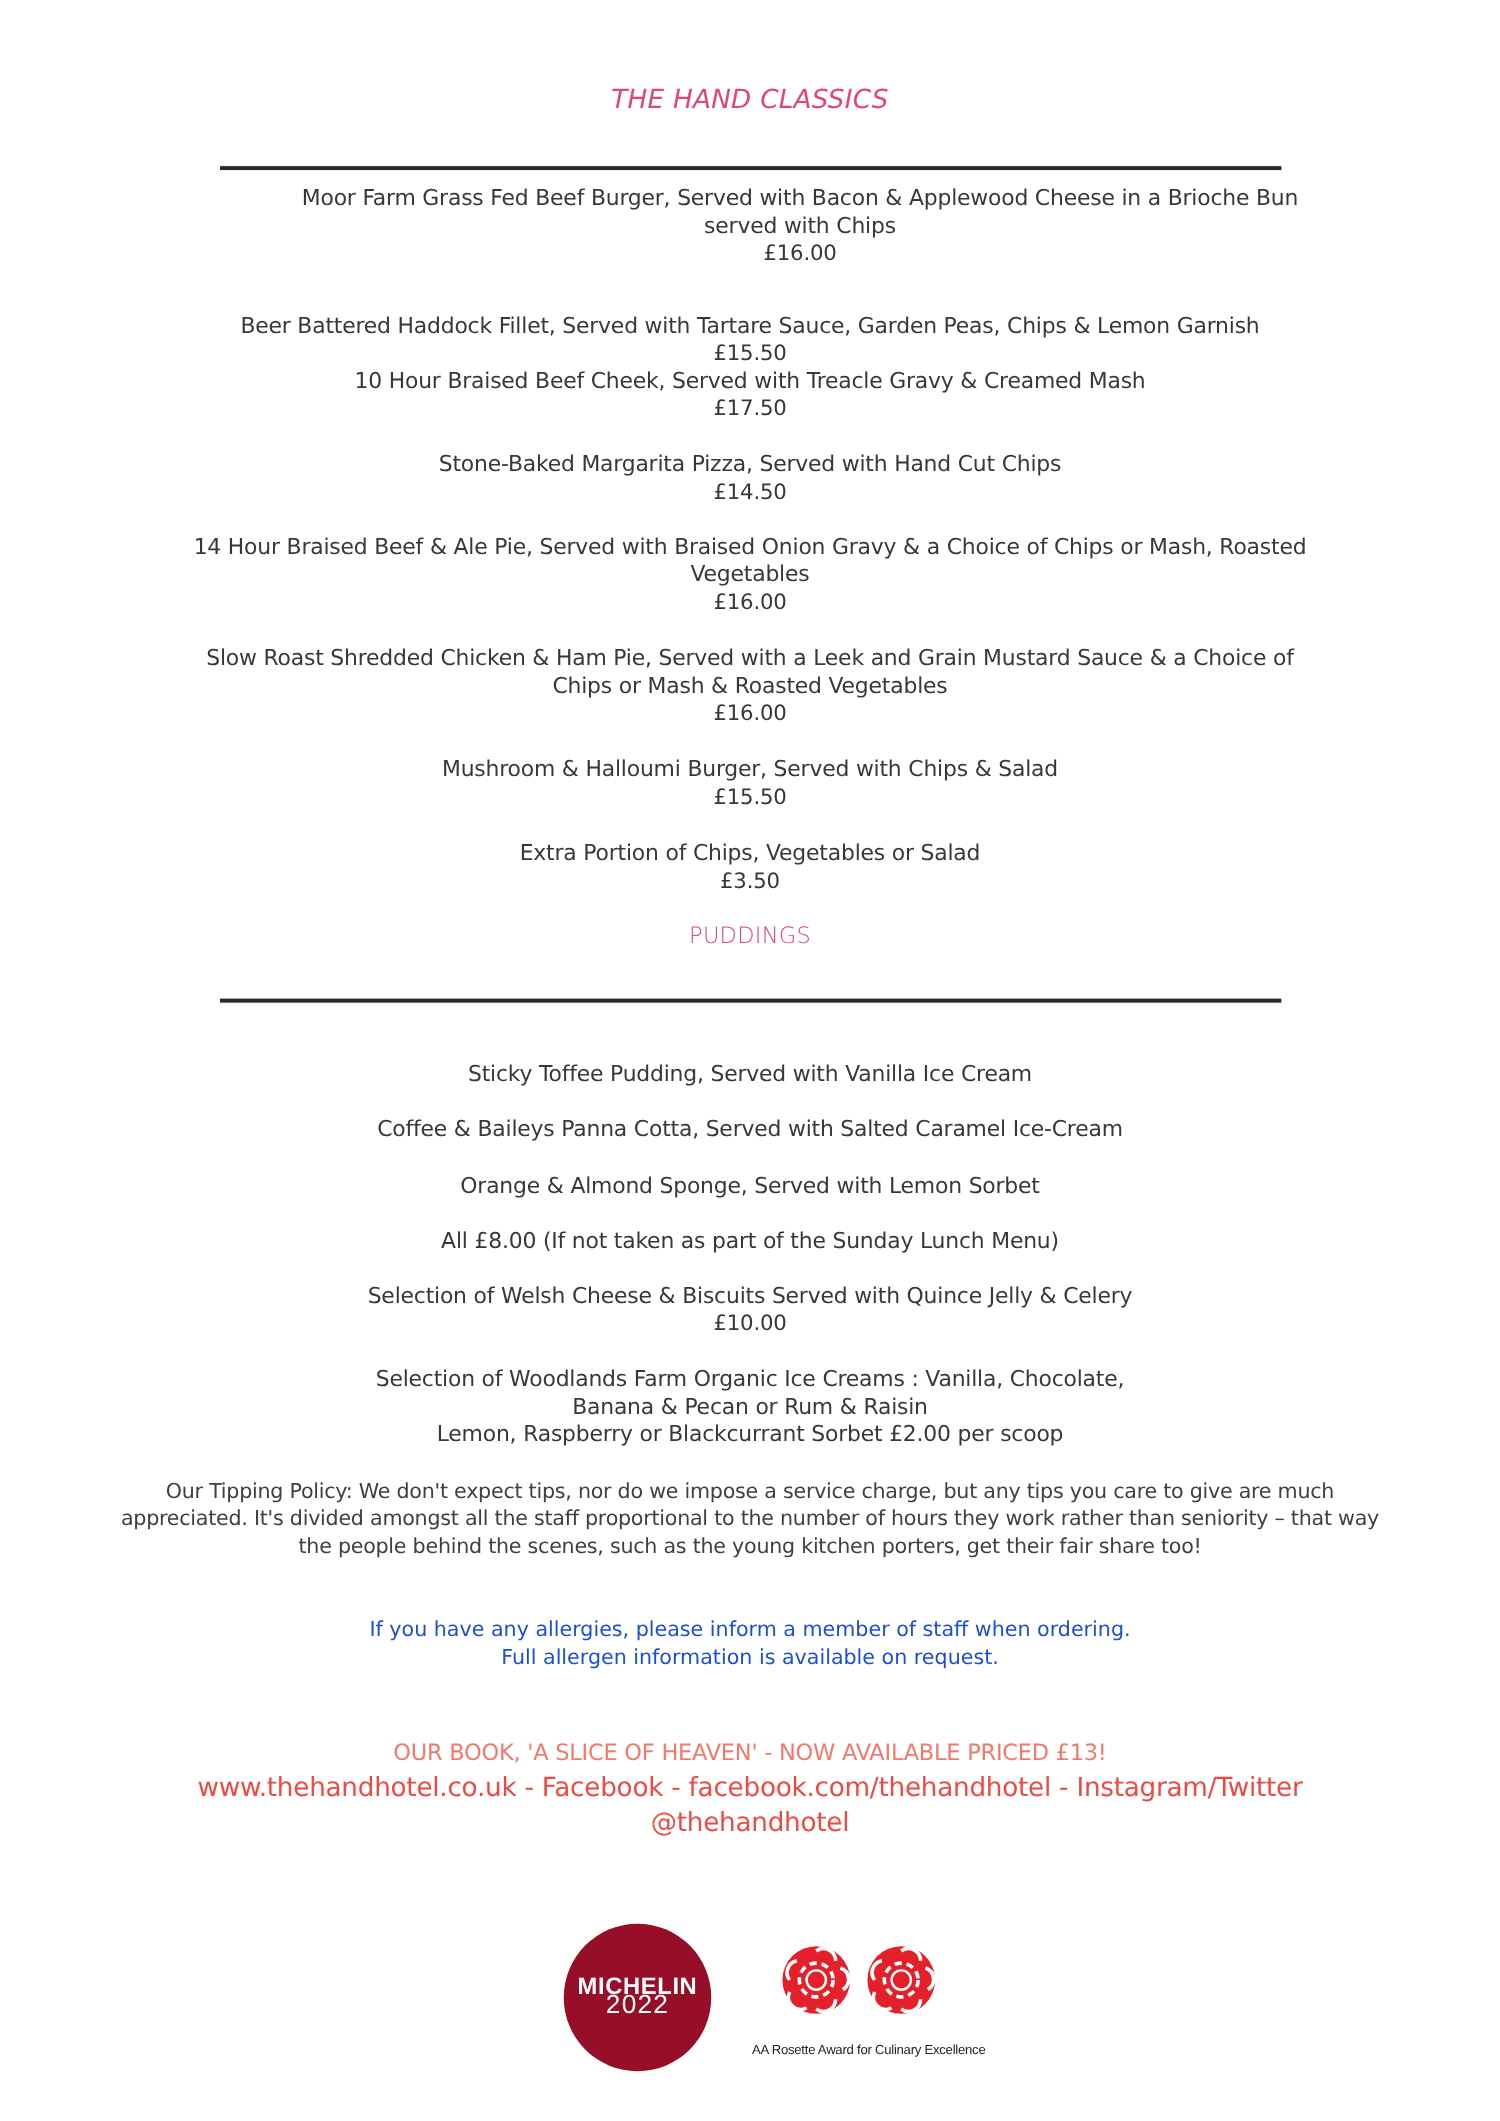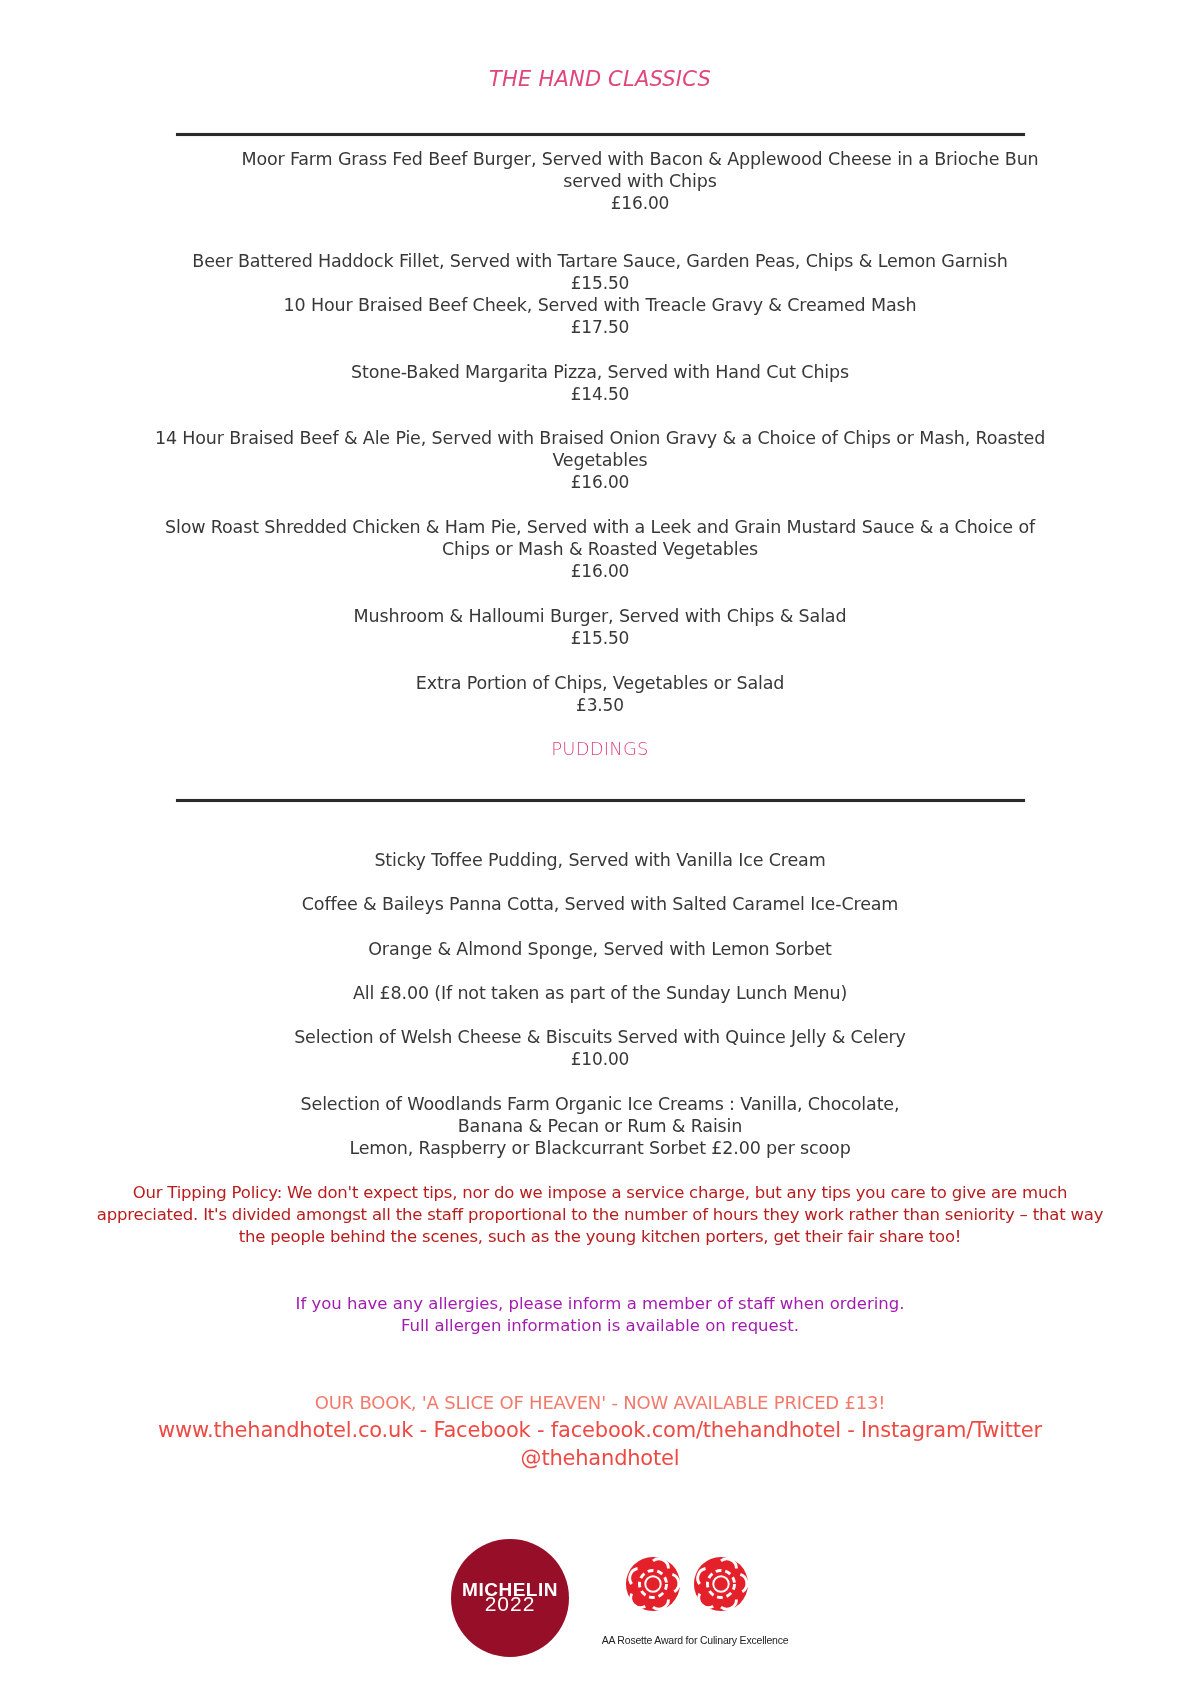--- a/index.html
+++ b/index.html
@@ -16,22 +16,22 @@
     }
     .section-title.small { font-size: 18px; }
     .rule {
       position: absolute; left: 176px; width: 849px; height: 3px;
       background: #2a2a2a;
       box-shadow: 0 0 1px #888;
     }
     .item { font-size: 17.5px; line-height: 22px; color: #383838; letter-spacing: -0.15px; }
     .item .line { display: block; }
     .price { display: block; font-size: 17px; line-height: 22px; color: #383838; }
-    .tipping { font-size: 16.5px; line-height: 22px; color: #b91c1c; letter-spacing: -0.2px; padding: 0 84px; box-sizing: border-box; }
-    .allergy { font-size: 16.5px; line-height: 22px; color: #a21caf; }
+    .tipping { font-size: 16.5px; line-height: 22px; color: #404040; letter-spacing: -0.2px; padding: 0 84px; box-sizing: border-box; }
+    .allergy { font-size: 16.5px; line-height: 22px; color: #1d4ed8; }
     .chefs { font-size: 19px; line-height: 26px; color: #4a4a4a; }
     .book { font-size: 18px; line-height: 26px; color: #f27a6c; letter-spacing: -0.2px; }
     .web { font-size: 21px; line-height: 28px; color: #ee4a43; letter-spacing: -0.2px; }
     .michelin {
       position: absolute; left: 451px; top: 1539px; width: 118px; height: 118px;
       border-radius: 50%; background: #960e27;
       color: #ffffff; text-align: center;
       font-family: "Liberation Sans", sans-serif; font-weight: bold;
     }
     .michelin .m1 { position: absolute; top: 40px; left: 0; width: 118px; font-size: 19px; letter-spacing: 0.5px; }

